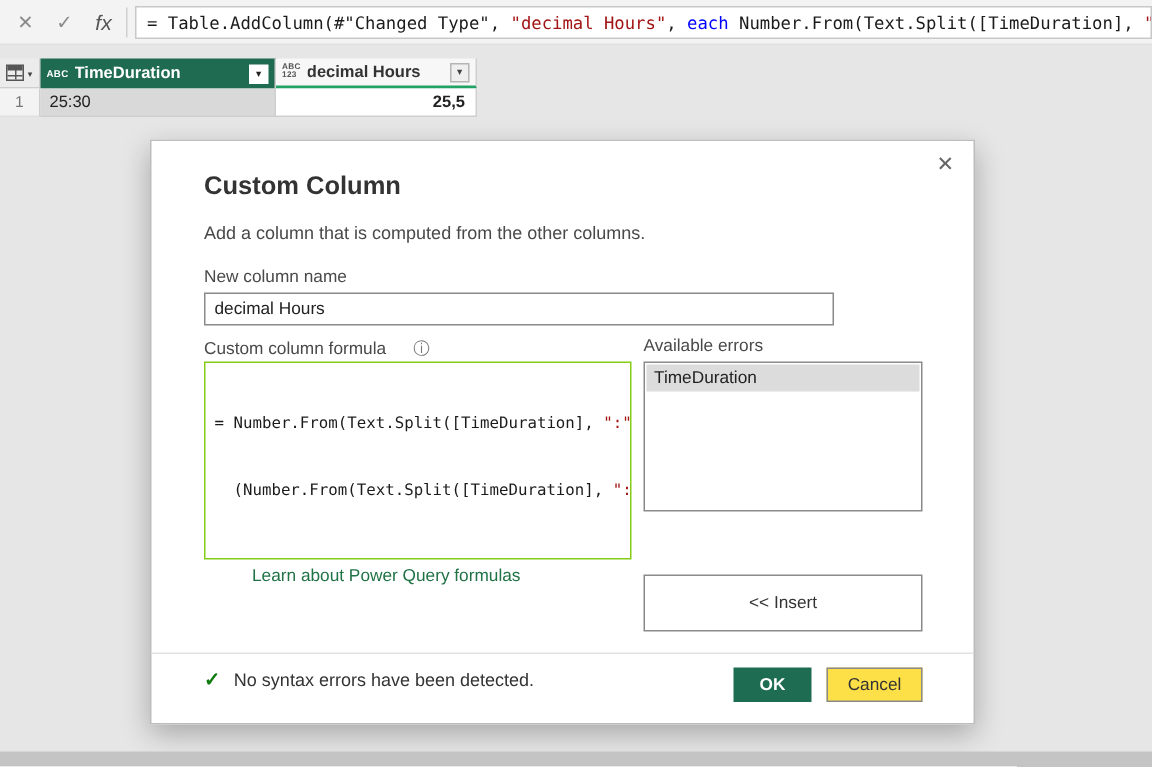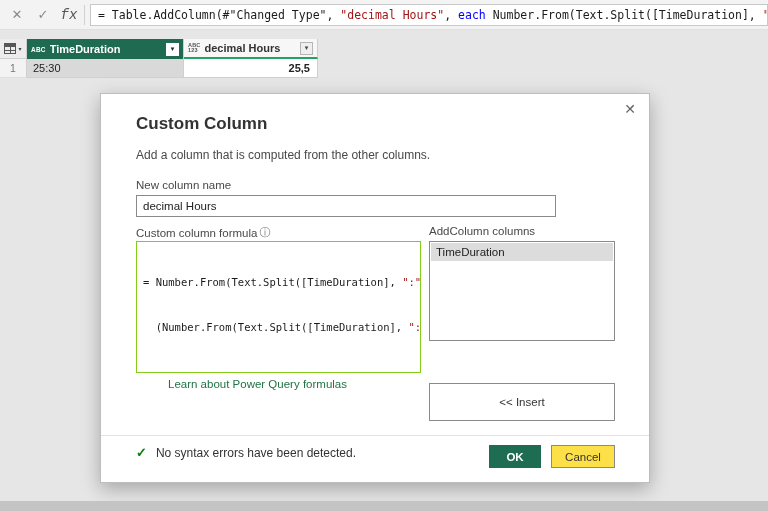--- a/index.html
+++ b/index.html
@@ -4,21 +4,21 @@
 <style>
   * { box-sizing: border-box; }
   html,body { margin:0; padding:0; }
   body { font-family: "Liberation Sans", sans-serif; background:#e6e6e6; }
   .app { position:relative; width:768px; height:511px; overflow:hidden; background:#e6e6e6; }
 
   
   .formula-bar { position:absolute; top:0; left:0; right:0; height:30px; background:#f3f3f3;
                  border-bottom:1px solid #e0e0e0; display:flex; align-items:center; padding-left:4px; }
   .fb-btn { width:26px; text-align:center; color:#8a8a8a; font-size:13px; cursor:pointer; flex:0 0 auto; }
-  .fb-fx { font-family:Liberation Mono, monospace; font-style:italic; color:#555; font-size:14px; }
+  .fb-fx { font-family:Liberation Sans, sans-serif; font-style:italic; color:#555; font-size:14px; }
   .fb-sep { width:1px; height:20px; background:#d0d0d0; margin:0 5px 0 2px; flex:0 0 auto; }
   .fb-input { flex:1; height:22px; background:#fff; border:1px solid #c8c8c8; display:flex; align-items:center;
               padding:0 7px; font-family:"DejaVu Sans Mono", monospace; font-size:11.5px; white-space:pre; overflow:hidden; }
 
   .tok-d { color:#1b1b1b; }
   .tok-s { color:#a31515; }
   .tok-k { color:#0000ff; }
 
   
   .grid { position:absolute; top:39px; left:0; }
@@ -52,21 +52,21 @@
   
   .dialog { position:absolute; left:100px; top:93px; width:550px; height:390px; background:#fff;
             border:1px solid #bdbdbd; box-shadow:0 6px 18px rgba(0,0,0,.28); }
   .close { position:absolute; top:7px; right:13px; font-size:14px; color:#666; cursor:pointer; }
   .dlg-title { position:absolute; left:35px; top:20px; font-size:17px; font-weight:bold; color:#333;text-align:center; }
   .dlg-sub { position:absolute; left:35px; top:54px; font-size:12px; color:#494949; }
   .lbl { position:absolute; font-size:11.5px; color:#494949; }
   .lbl-name { left:35px; top:85px; }
   .name-input { position:absolute; left:35px; top:101px; width:420px; height:22px; border:1px solid #8a8a8a;
                 font-size:11.5px; padding:1px 6px; font-family:"Liberation Sans", sans-serif; color:#222; outline:none; }
-  .lbl-formula { left:35px; top:131px; display:flex; align-items:center; gap:2px; }
+  .lbl-formula { left:35px; top:131px; display:flex; align-items:center; gap:18px; }
   .info-icon { font-size:11px; color:#767676; font-style:normal; }
   .formula-box { position:absolute; left:35px; top:147px; width:285px; height:132px; border:1px solid #84cc16;
                  background:#fff; padding:3px 6px; font-family:"DejaVu Sans Mono", monospace; font-size:10.5px;
                  line-height:15px; white-space:pre; overflow:hidden; cursor:text; }
   .learn-link { position:absolute; left:35px; top:284px; font-size:11.5px; color:#217346; cursor:pointer;padding-left:32px; }
   .lbl-avail { left:328px; top:131px; }
   .listbox { position:absolute; left:328px; top:147px; width:186px; height:100px; border:1px solid #8a8a8a;
              background:#fff; padding:1px; overflow:hidden; }
   .list-item { height:18px; background:#dcdcdc; display:flex; align-items:center; padding:0 5px;
                font-size:11.5px; color:#222; cursor:pointer; }
@@ -136,21 +136,21 @@
     <div class="lbl lbl-formula">
       <span>Custom column formula</span>
       <span class="info-icon">ⓘ</span>
     </div>
     <div class="formula-box">
       <div><span class="tok-d">= Number.From(Text.Split([TimeDuration], </span><span class="tok-s">":"</span></div>
       <div><span class="tok-d">  (Number.From(Text.Split([TimeDuration], </span><span class="tok-s">":"</span></div>
     </div>
     <div class="learn-link">Learn about Power Query formulas</div>
 
-    <div class="lbl lbl-avail">AddColumn columns</div>
+    <div class="lbl lbl-avail">Available errors</div>
     <div class="listbox">
       <div class="list-item">TimeDuration</div>
     </div>
     <div class="insert-btn">&lt;&lt; Insert</div>
 
     <div class="footer-line"></div>
     <div class="status">
       <span class="status-check">✓</span>
       <span>No syntax errors have been detected.</span>
     </div>

